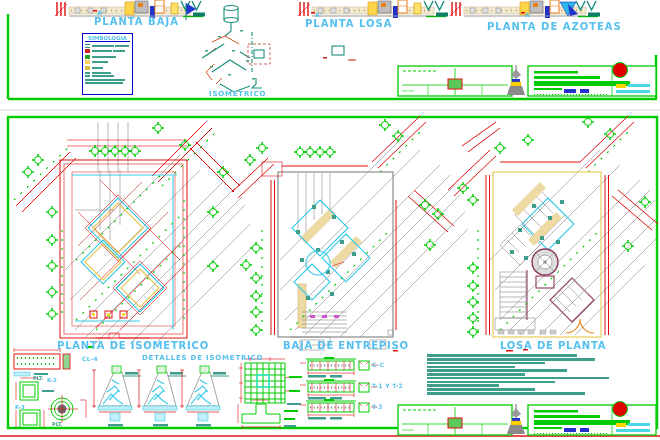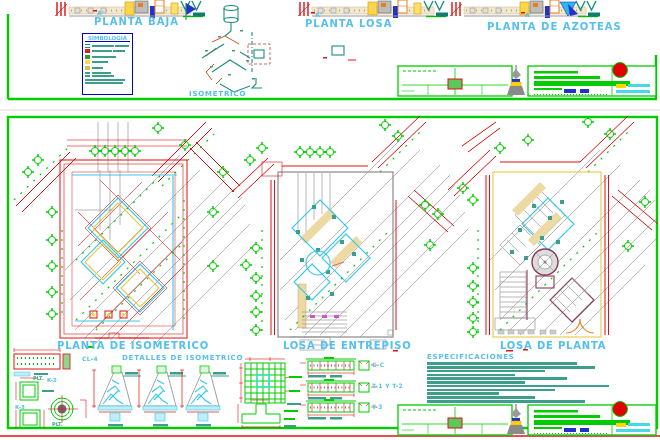--- a/index.html
+++ b/index.html
@@ -15,21 +15,21 @@
   svg .cy{stroke:#36c9e8;fill:none;stroke-width:1.1;}
   svg .tn{stroke:#e8c84a;fill:none;stroke-width:1.1;}
   svg .tl{stroke:#1b8f7e;fill:none;stroke-width:1.1;}
   svg .gd{stroke:#00cc00;stroke-dasharray:2,7;fill:none;stroke-width:1.2;}
   svg .mr{stroke:#8a3a5a;fill:none;stroke-width:1.1;}
   svg .fg{fill:#00cc00;}
   svg .ft{fill:#3d9e8c;}
   
   .t{position:absolute;color:#55c0ee;font-weight:bold;white-space:nowrap;}
   .big{font-size:10px;letter-spacing:1px;}
-  .mid{font-size:7px;letter-spacing:.8px;}
+  .mid{font-size:7px;letter-spacing:.8px;margin-left:20px;}
   .sm{font-size:6px;letter-spacing:.3px;}
   .xs{font-size:5.5px;}
   .teal{position:absolute;color:#3d9e8c;font-weight:bold;font-size:5px;white-space:nowrap;}
   
   .legend{position:absolute;left:82px;top:33px;width:51px;height:62px;border:1.5px solid #0000cc;
           background:#fff;box-sizing:border-box;padding:1px 2px;}
   .lg-title{color:#55c0ee;font-weight:bold;font-size:5.5px;text-align:center;
             border-bottom:1px solid #0000cc;margin-bottom:1px;}
   .lg-row{display:flex;align-items:center;margin:1.6px 0;}
   .sw{width:5px;height:4px;display:inline-block;margin-right:2px;flex:none;}
@@ -517,21 +517,21 @@
 </svg>
 
 <span class="t big" style="left:94px;top:16px;">PLANTA BAJA</span>
 <span class="t big" style="left:305px;top:18px;">PLANTA LOSA</span>
 <span class="t big" style="left:487px;top:21px;">PLANTA DE AZOTEAS</span>
 <span class="t sm" style="left:97px;top:9px;">A'</span>
 <span class="t sm" style="left:315px;top:11px;">A'</span>
 <span class="t sm" style="left:525px;top:11px;">A'</span>
 <span class="t mid" style="left:189px;top:90px;">ISOMETRICO</span>
 <span class="t big" style="left:57px;top:340px;letter-spacing:.8px;">PLANTA DE ISOMETRICO</span>
-<span class="t big" style="left:283px;top:340px;letter-spacing:.8px;">LOSA DE ENTREPISO</span>
+<span class="t big" style="left:283px;top:340px;letter-spacing:.8px;">BAJA DE ENTREPISO</span>
 <span class="t big" style="left:500px;top:340px;letter-spacing:.8px;">LOSA DE PLANTA</span>
 <span class="t mid" style="left:122px;top:354px;">DETALLES DE ISOMETRICO</span>
 <span class="t sm" style="left:82px;top:355px;">CL-4</span>
 <span class="t sm" style="left:372px;top:361px;">C-C</span>
 <span class="t sm" style="left:372px;top:382px;">T-1 Y T-2</span>
 <span class="t sm" style="left:372px;top:403px;">T-3</span>
 <span class="t xs" style="left:47px;top:377px;">K-2</span>
 <span class="t xs" style="left:15px;top:404px;">K-3</span>
 <span class="teal" style="left:33px;top:375px;">PLT.</span>
 <span class="teal" style="left:52px;top:421px;">PLT.</span>
@@ -570,21 +570,20 @@
     </div>
   <div class="lg-row">
       <i class="b" style="width:40px"></i>
     </div>
   <div class="lg-row">
       <i class="b" style="width:38px"></i>
     </div>
 </div>
 
 <div class="specs">
-  <div class="sp-title">ESPECIFICACIONES</div>
   <div class="sp-line" style="width:150px"></div>
   <div class="sp-line" style="width:168px"></div>
   <div class="sp-line" style="width:118px"></div>
   <div class="sp-line" style="width:88px"></div>
   <div class="sp-line" style="width:140px"></div>
   <div class="sp-line" style="width:98px"></div>
   <div class="sp-line" style="width:182px"></div>
   <div class="sp-line" style="width:128px"></div>
   <div class="sp-line" style="width:72px"></div>
   <div class="sp-line" style="width:108px"></div>

